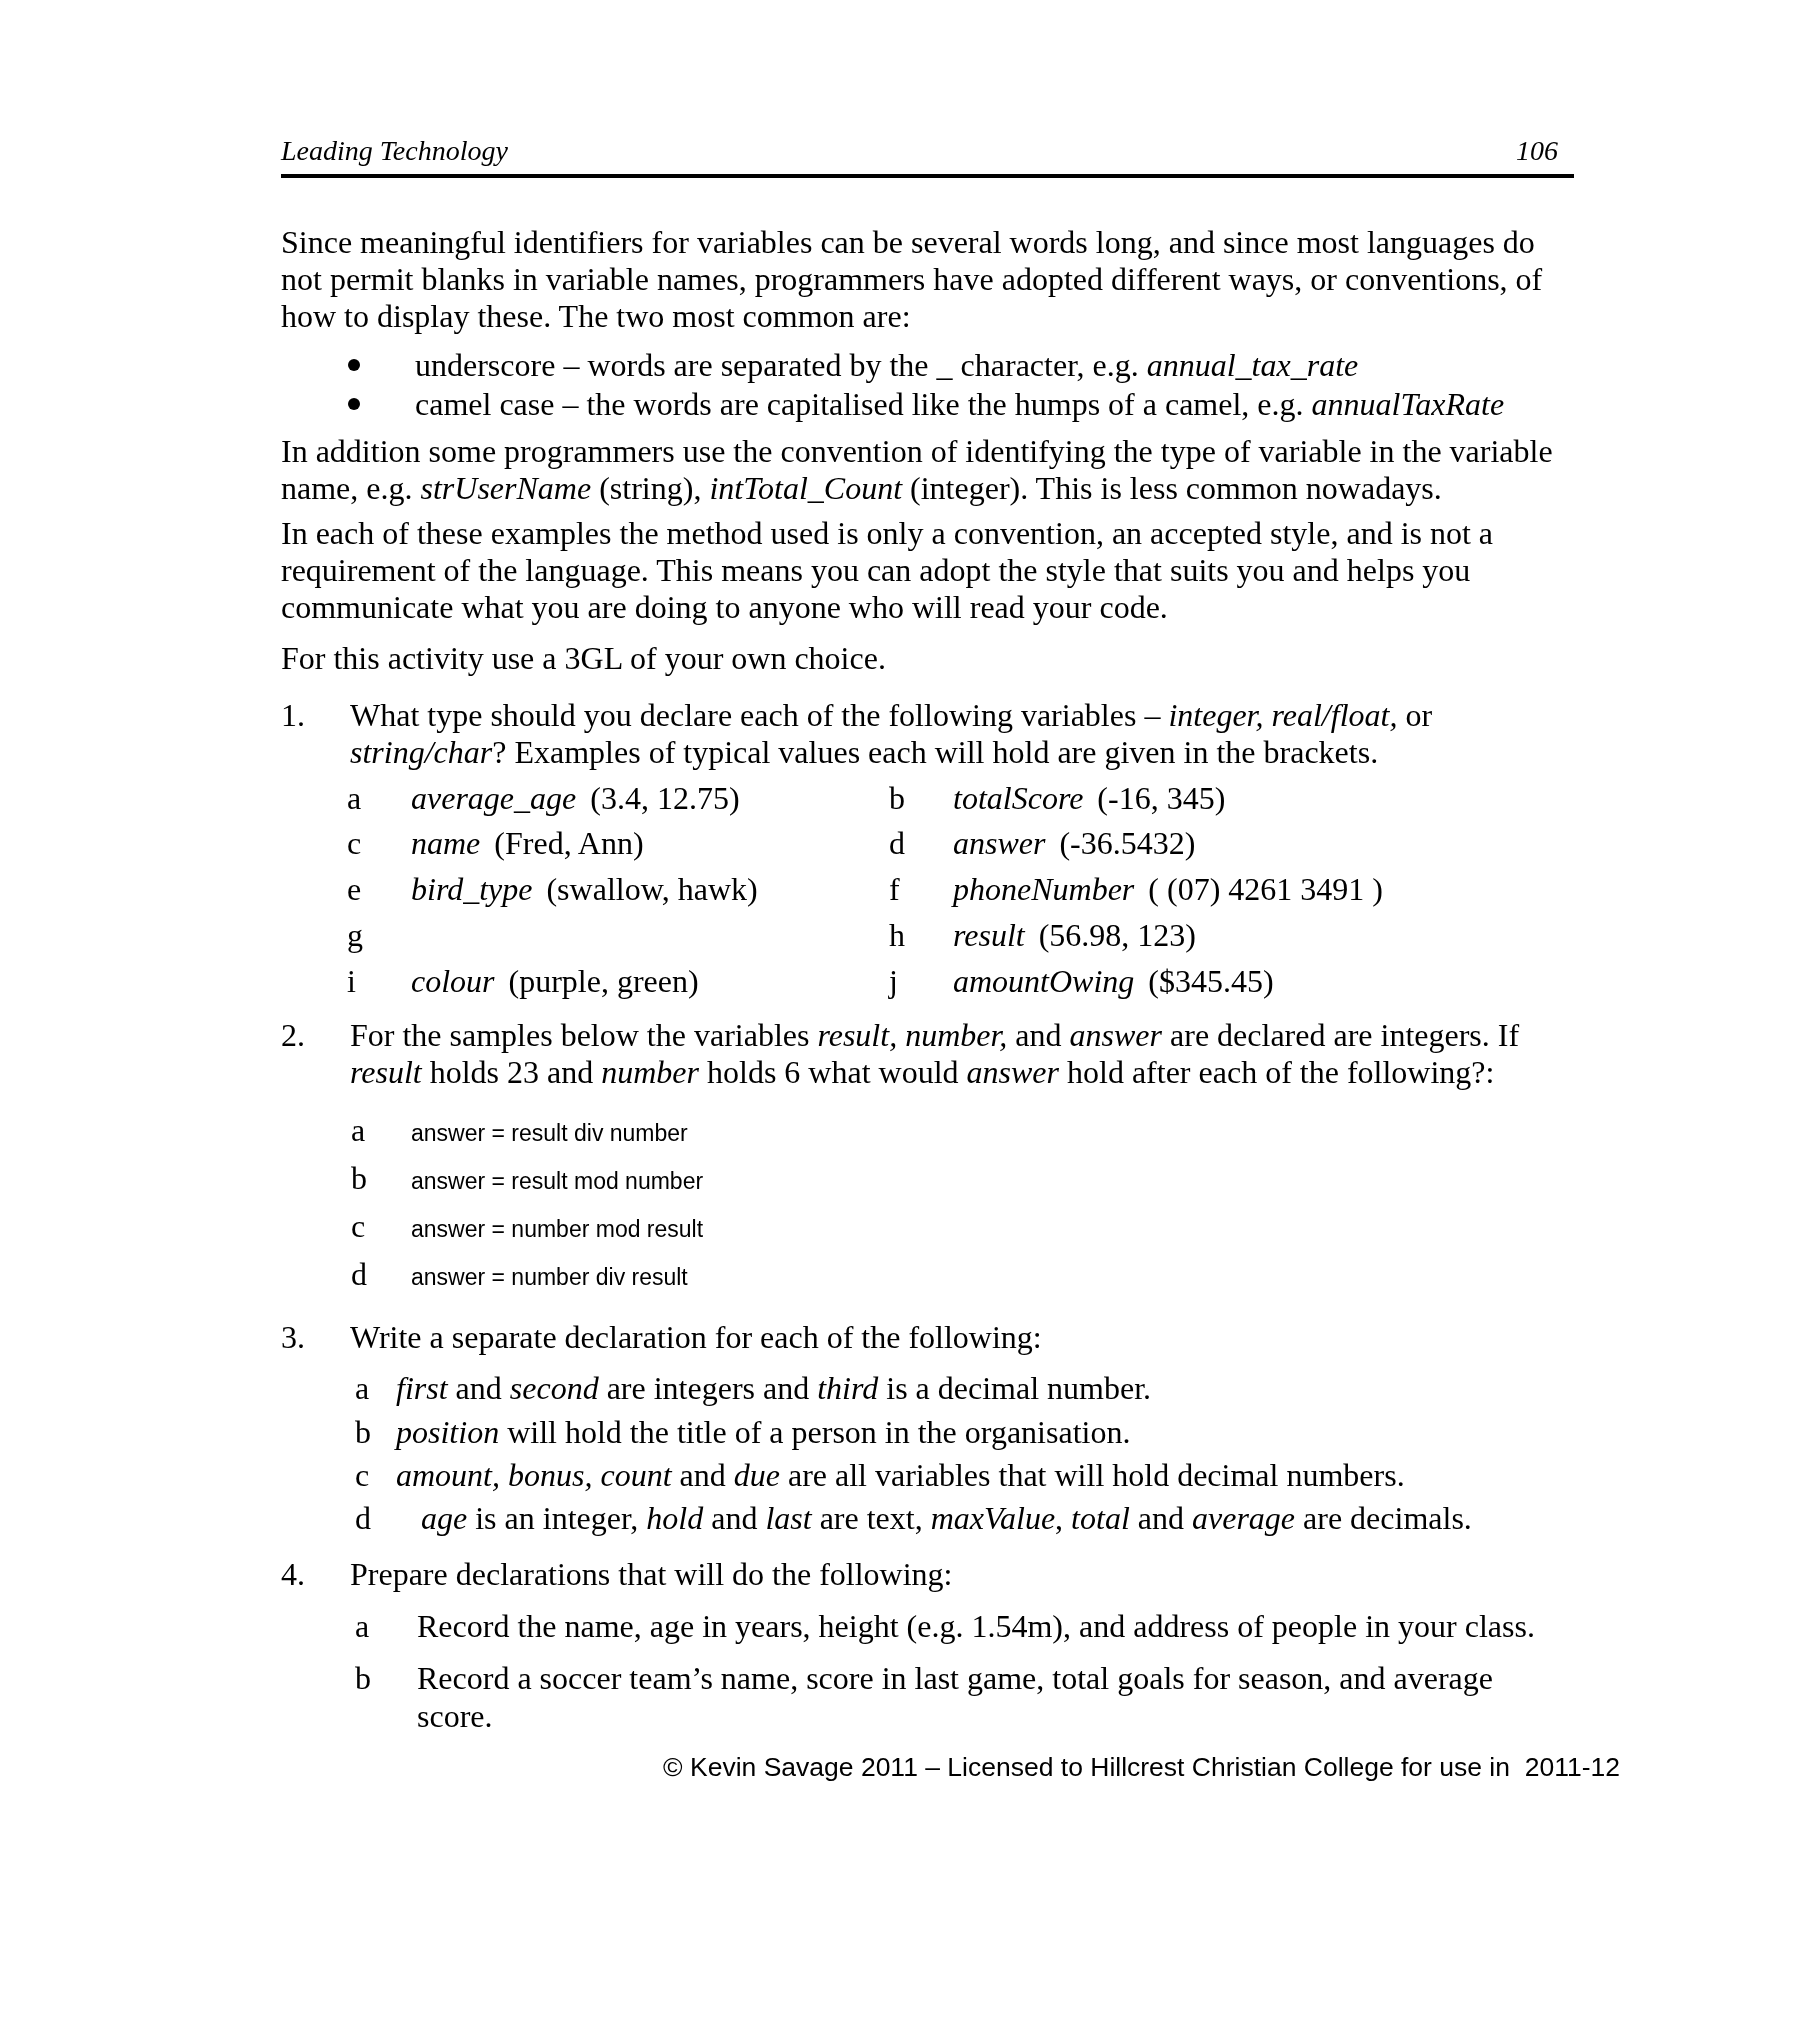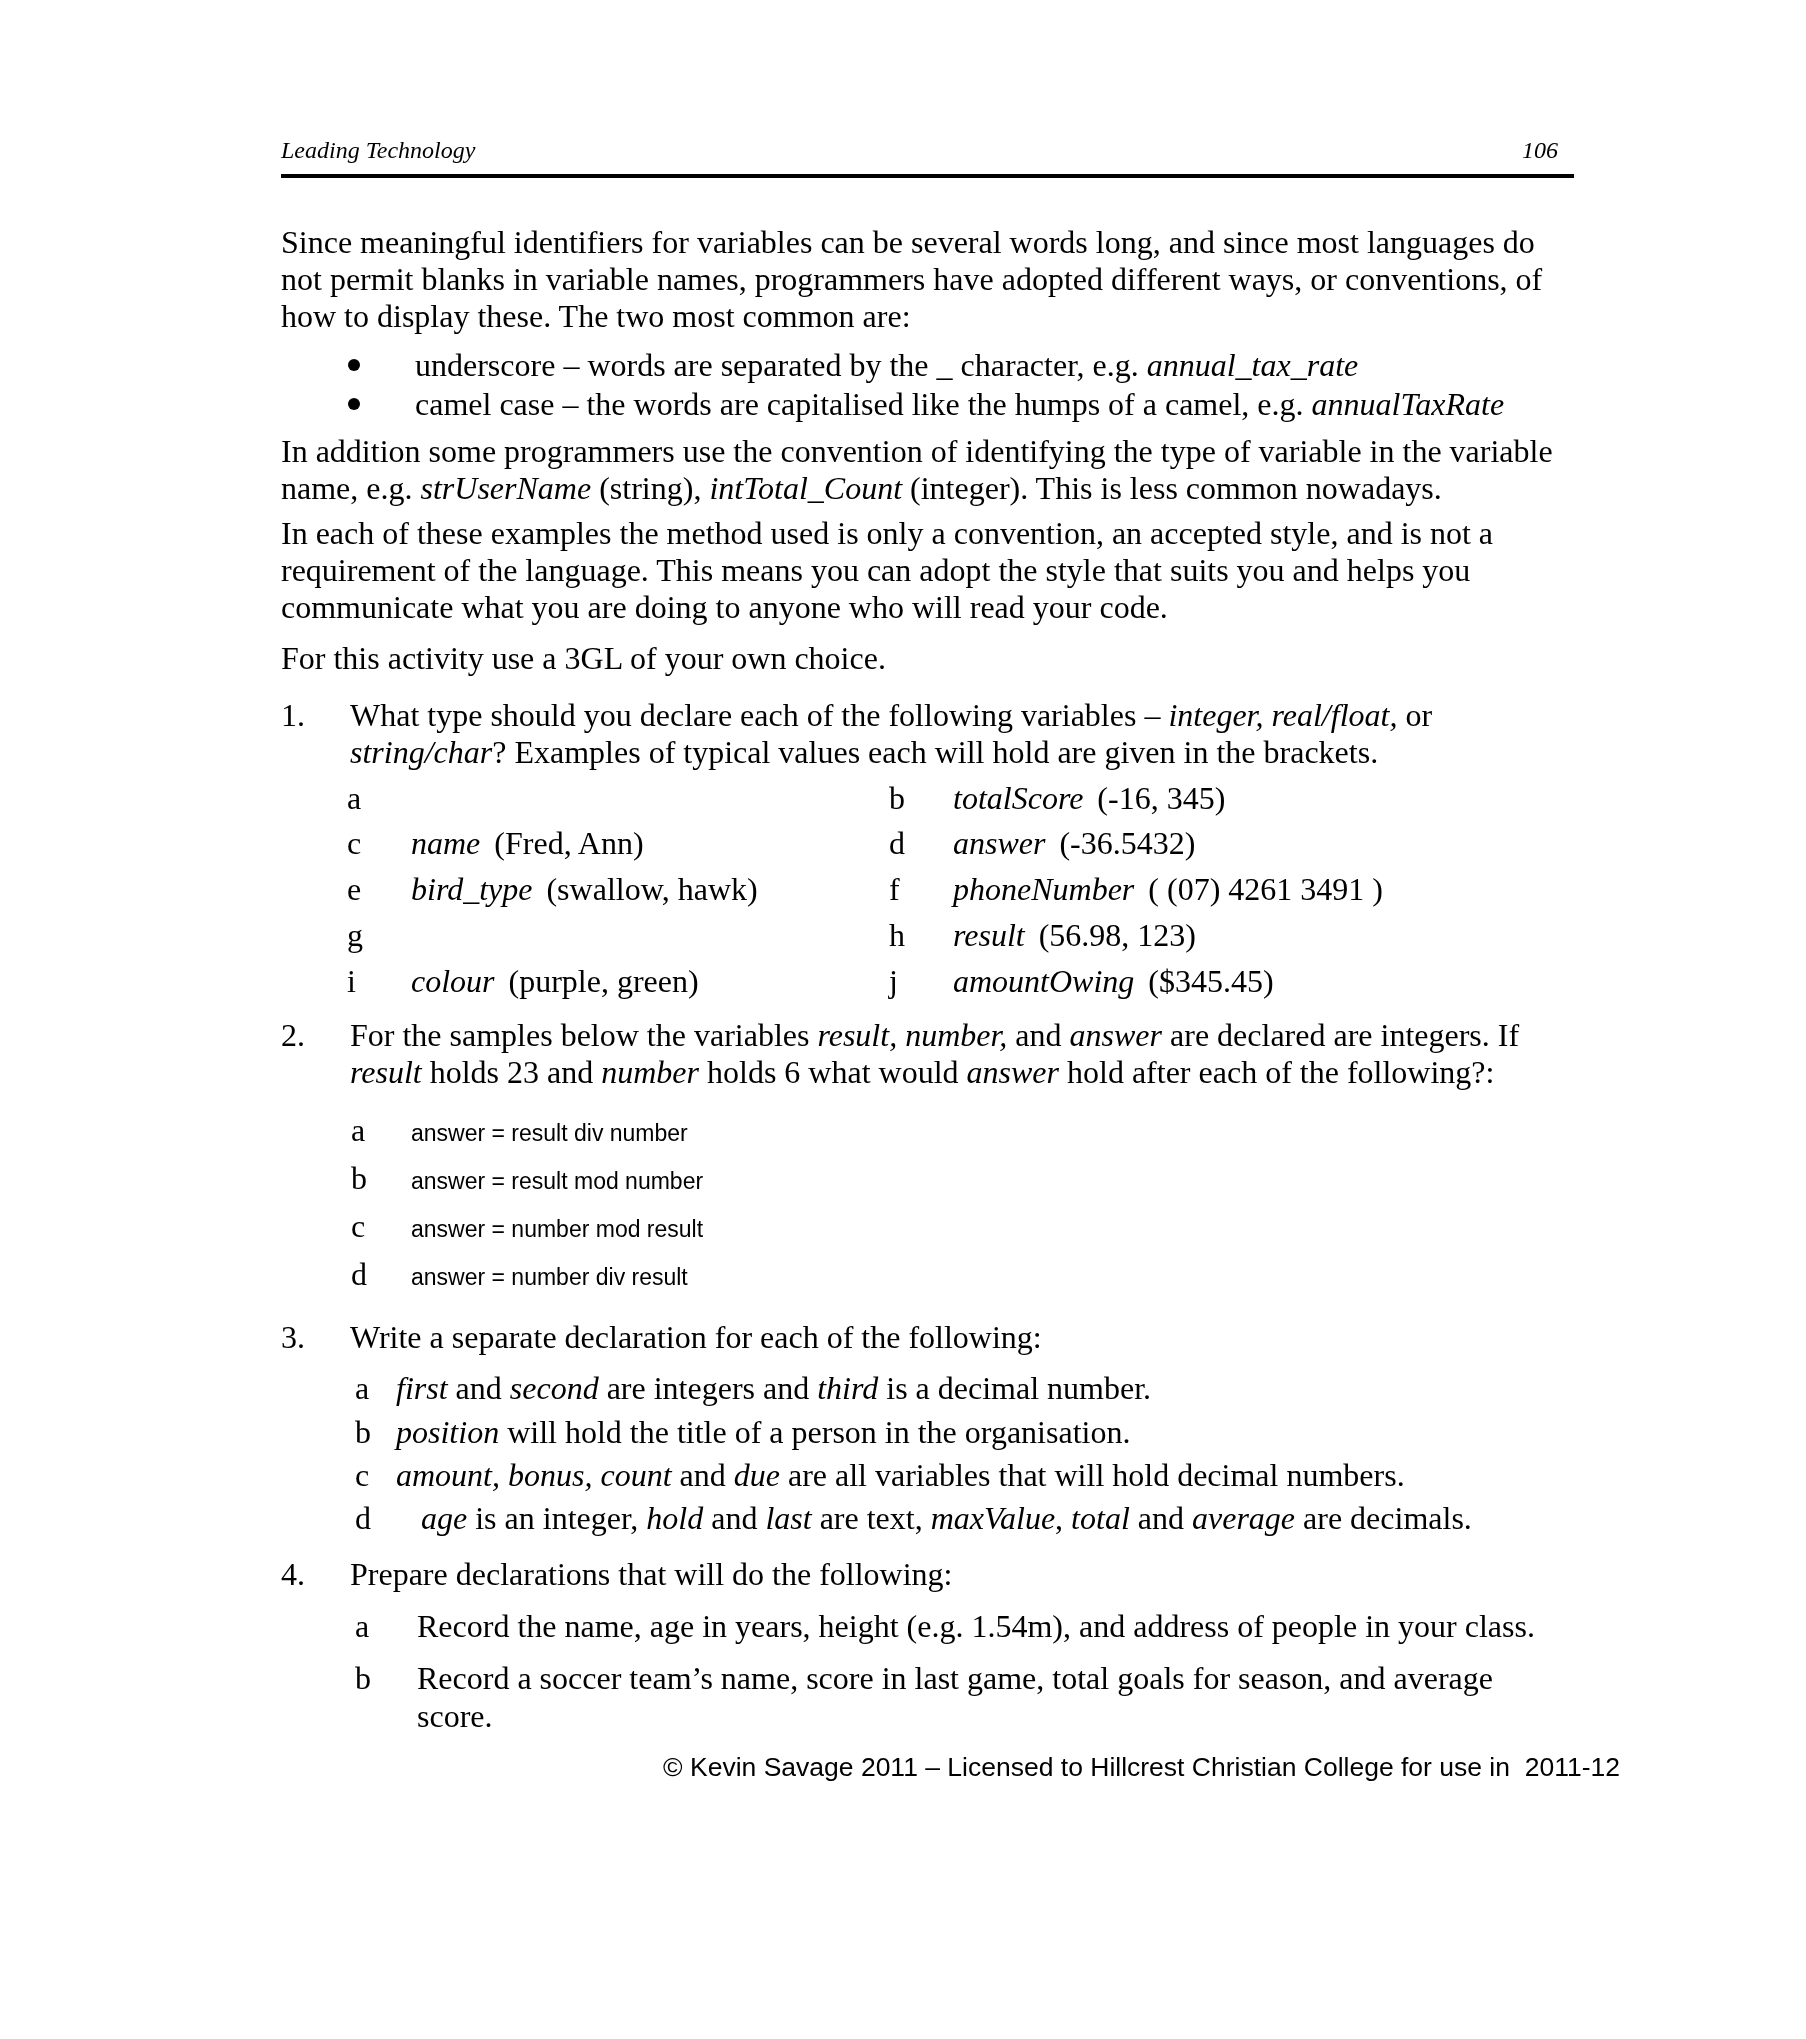--- a/index.html
+++ b/index.html
@@ -7,21 +7,21 @@
     width:1807px; height:2040px;
     background:#ffffff; color:#000000;
     font-family:"Liberation Serif", serif;
     overflow:hidden;
   }
   .page { padding:132px 233px 0 281px; }
 
   
   .header {
     display:flex; justify-content:space-between; align-items:baseline;
-    font-style:italic; font-size:24px; line-height:37px;
+    font-style:italic; font-size:28px; line-height:37px;
     border-bottom:4.4px solid #000; padding-bottom:5.3px;
   }
   .hpage { padding-right:16px; }
 
   
   .body { font-size:32px; line-height:37px; margin:0; }
   .p1 { margin-top:46px; }
   .pgap { margin-top:8.8px; }
 
   
@@ -115,20 +115,21 @@
   <p class="body act-intro">For this activity use a 3GL of your own choice.</p>
 
   <div class="q q-1">
     <span class="qnum">1.</span>
     <span class="qtext"><span>What type should you declare each of the following variables – </span><i>integer, real/float,</i><span> or </span><i>string/char</i><span>? Examples of typical values each will hold are given in the brackets.</span></span>
   </div>
 
   <div class="vgrid">
     <div class="vcell">
         <span>a</span>
+        <span><i>average_age</i><span class="vvals">(3.4, 12.75)</span></span>
       </div>
     <div class="vcell">
         <span>b</span>
         <span><i>totalScore</i><span class="vvals">(-16, 345)</span></span>
       </div>
     <div class="vcell">
         <span>c</span>
         <span><i>name</i><span class="vvals">(Fred, Ann)</span></span>
       </div>
     <div class="vcell">

